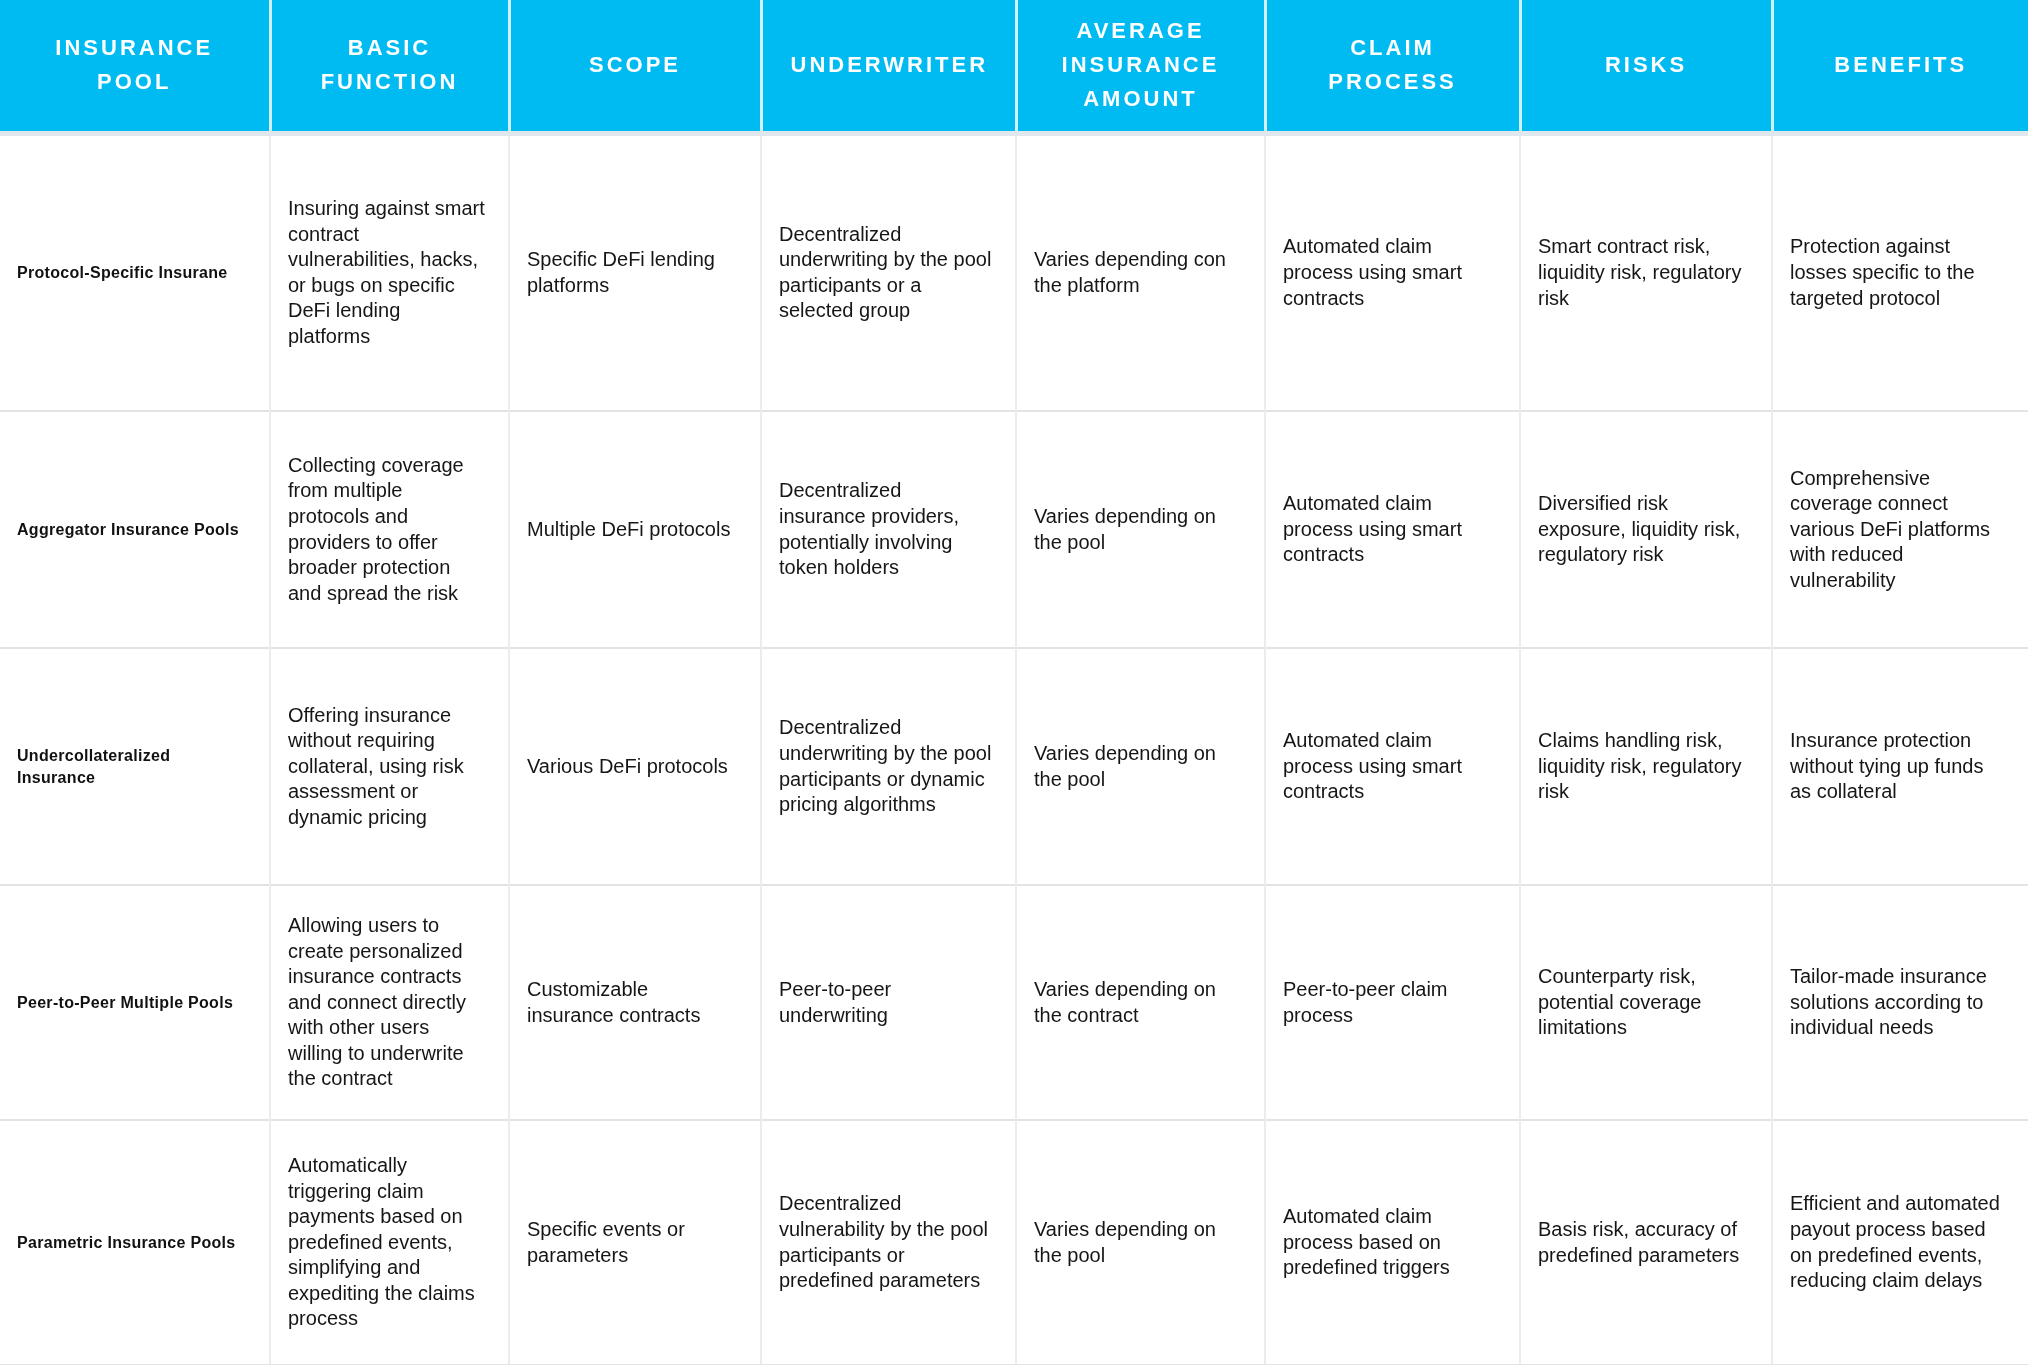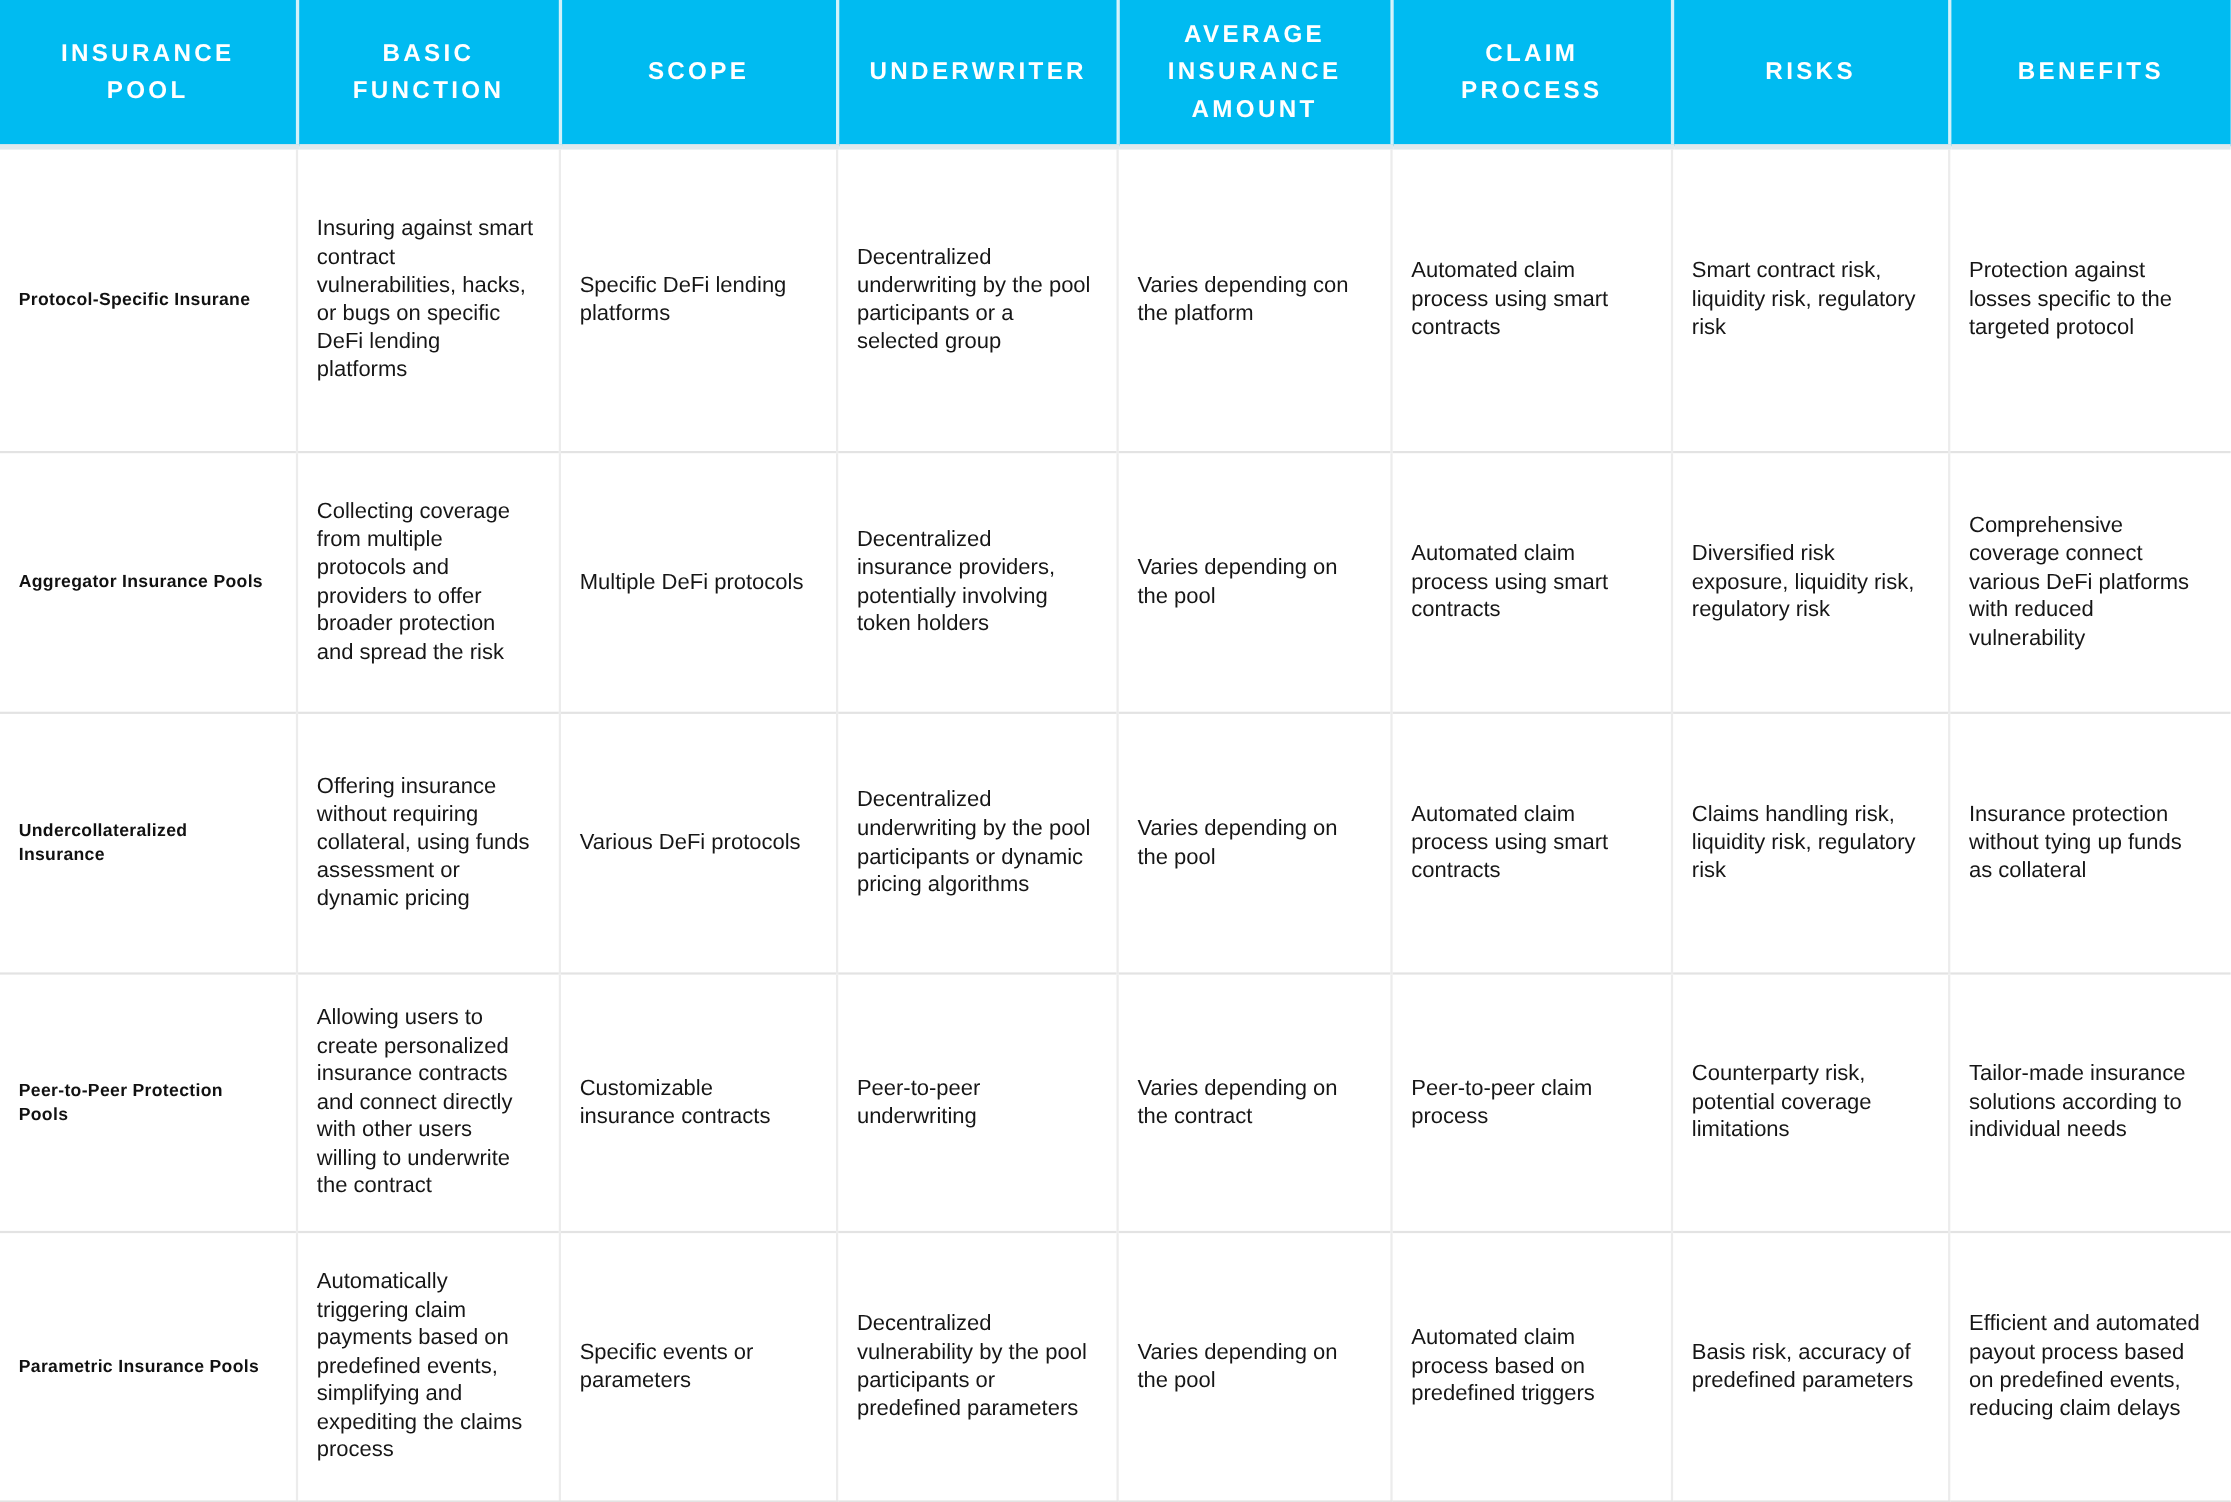--- a/index.html
+++ b/index.html
@@ -124,31 +124,31 @@
         <td>Multiple DeFi protocols</td>
         <td>Decentralized insurance providers, potentially involving token holders</td>
         <td>Varies depending on the pool</td>
         <td>Automated claim process using smart contracts</td>
         <td>Diversified risk exposure, liquidity risk, regulatory risk</td>
         <td>Comprehensive coverage connect various DeFi platforms with reduced vulnerability</td>
       </tr>
 
       <tr class="r2">
         <td class="pool-name">Undercollateralized Insurance</td>
-        <td>Offering insurance without requiring collateral, using funds assessment or dynamic pricing</td>
+        <td>Offering insurance without requiring collateral, using risk assessment or dynamic pricing</td>
         <td>Various DeFi protocols</td>
         <td>Decentralized underwriting by the pool participants or dynamic pricing algorithms</td>
         <td>Varies depending on the pool</td>
         <td>Automated claim process using smart contracts</td>
         <td>Claims handling risk, liquidity risk, regulatory risk</td>
         <td>Insurance protection without tying up funds as collateral</td>
       </tr>
 
       <tr class="r3">
-        <td class="pool-name">Peer-to-Peer Protection Pools</td>
+        <td class="pool-name">Peer-to-Peer Multiple Pools</td>
         <td>Allowing users to create personalized insurance contracts and connect directly with other users willing to underwrite the contract</td>
         <td>Customizable insurance contracts</td>
         <td>Peer-to-peer underwriting</td>
         <td>Varies depending on the contract</td>
         <td>Peer-to-peer claim process</td>
         <td>Counterparty risk, potential coverage limitations</td>
         <td>Tailor-made insurance solutions according to individual needs</td>
       </tr>
 
       <tr class="r4">

